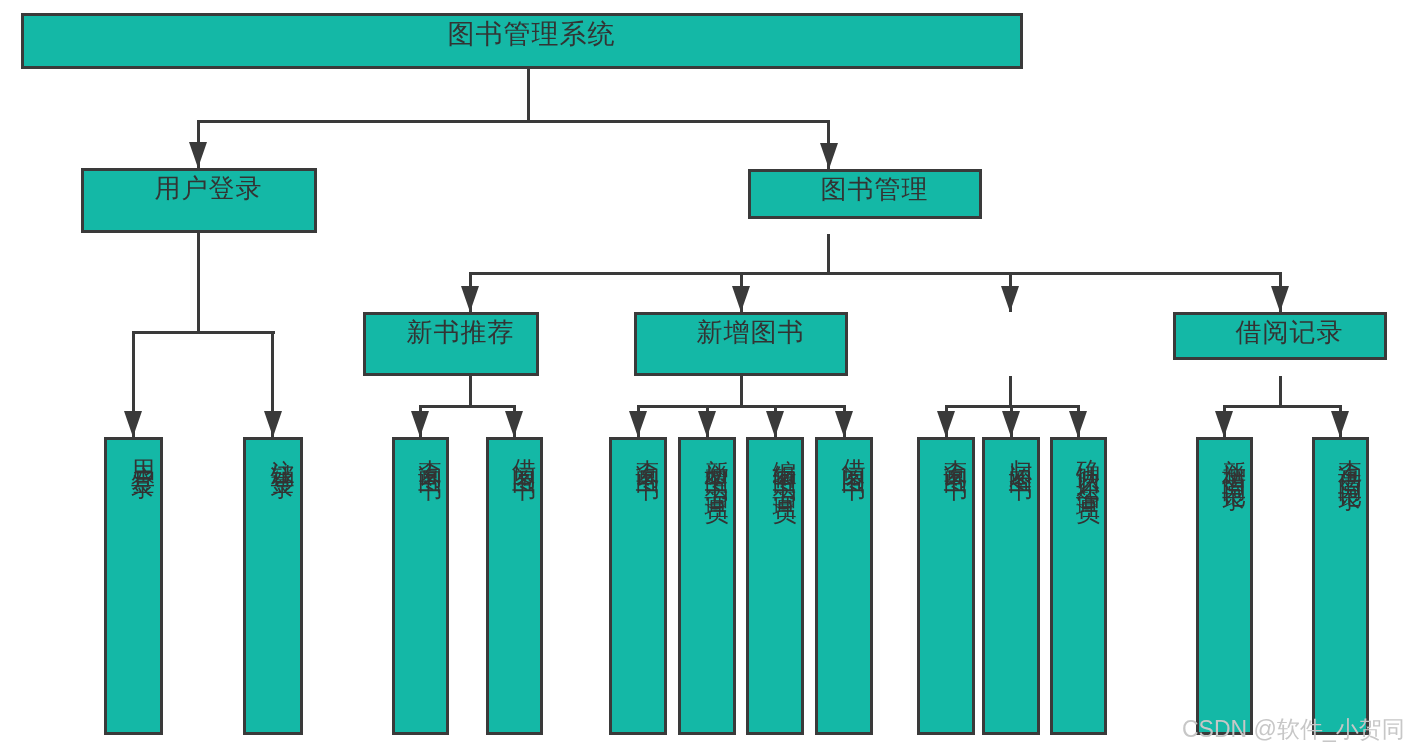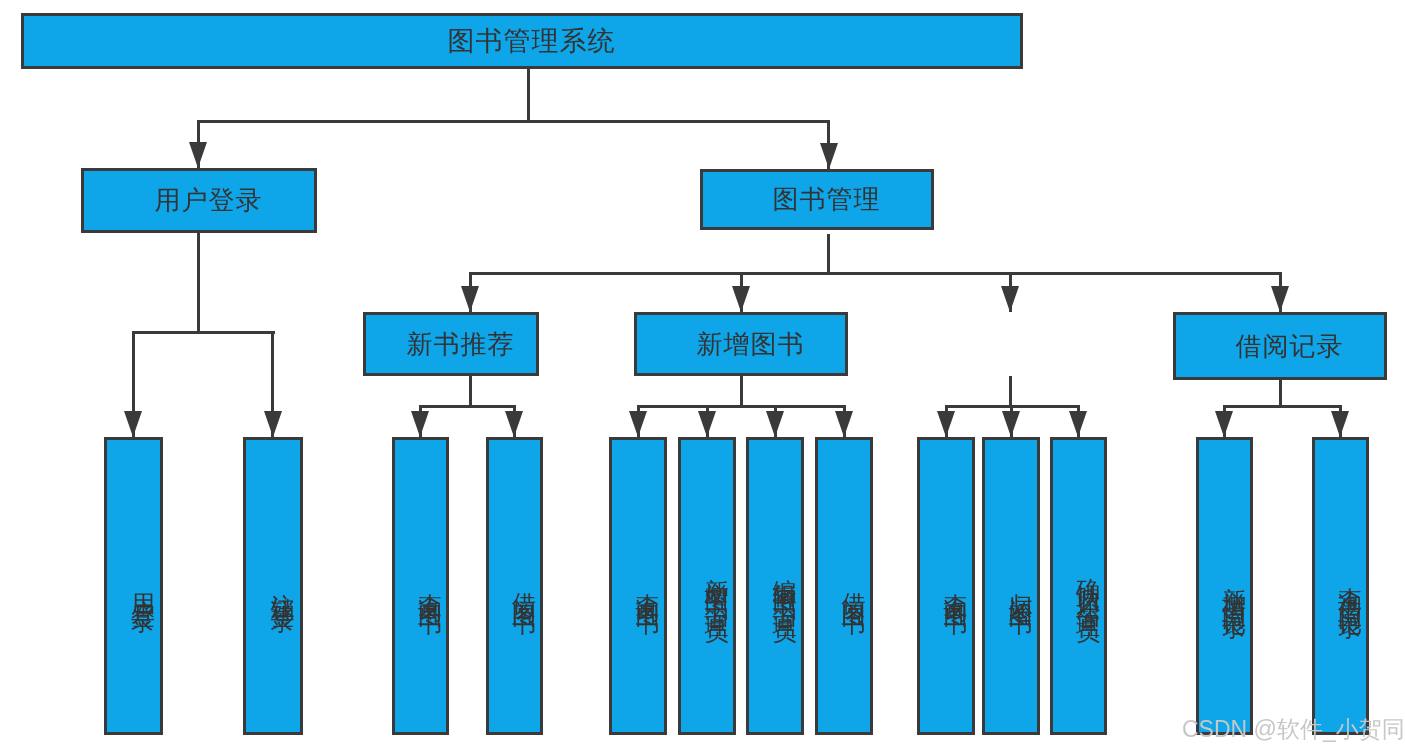--- a/index.html
+++ b/index.html
@@ -8,23 +8,23 @@
     width:1405px;height:747px;
     background:#ffffff;
     font-family:"Liberation Sans", sans-serif;
     color:#333333;
     overflow:hidden;
   }
   .box{
     position:absolute;
     box-sizing:border-box;
     border:3px solid #3a3a3a;
-    background:#0ea5e9;
+    background:#14b8a6;
     display:flex;
-    align-items:center;
+    align-items:flex-start;
     justify-content:center;
     text-align:center;
     padding-left:19px;
   }
   .hlabel{font-size:26px;letter-spacing:1px;color:#333333;}
   .root-label{font-size:27px;letter-spacing:1px;color:#333333;}
   .leaf .vlabel{
     writing-mode:vertical-rl;
     text-orientation:mixed;
     font-size:24px;
@@ -113,34 +113,34 @@
   <div class="arr" style="left:1331px;top:411px"></div>
 
   <div class="box" style="left:21px;top:13px;width:1002px;height:56px">
     <span class="root-label">图书管理系统</span>
   </div>
 
   <div class="box" style="left:81px;top:168px;width:236px;height:65px">
     <span class="hlabel">用户登录</span>
   </div>
 
-  <div class="box" style="left:700px;top:169px;width:234px;height:61px">
+  <div class="box" style="left:748px;top:169px;width:234px;height:50px">
     <span class="hlabel">图书管理</span>
   </div>
 
   <div class="box" style="left:363px;top:312px;width:176px;height:64px">
     <span class="hlabel">新书推荐</span>
   </div>
 
   <div class="box" style="left:634px;top:312px;width:214px;height:64px">
     <span class="hlabel">新增图书</span>
   </div>
 
 
-  <div class="box" style="left:1173px;top:312px;width:214px;height:68px">
+  <div class="box" style="left:1173px;top:312px;width:214px;height:48px">
     <span class="hlabel">借阅记录</span>
   </div>
 
   <div class="box leaf" style="left:104px;top:437px;width:59px;height:298px">
     <span class="vlabel">用户登录</span>
   </div>
   <div class="box leaf" style="left:243px;top:437px;width:60px;height:298px">
     <span class="vlabel">注销登录</span>
   </div>
 

